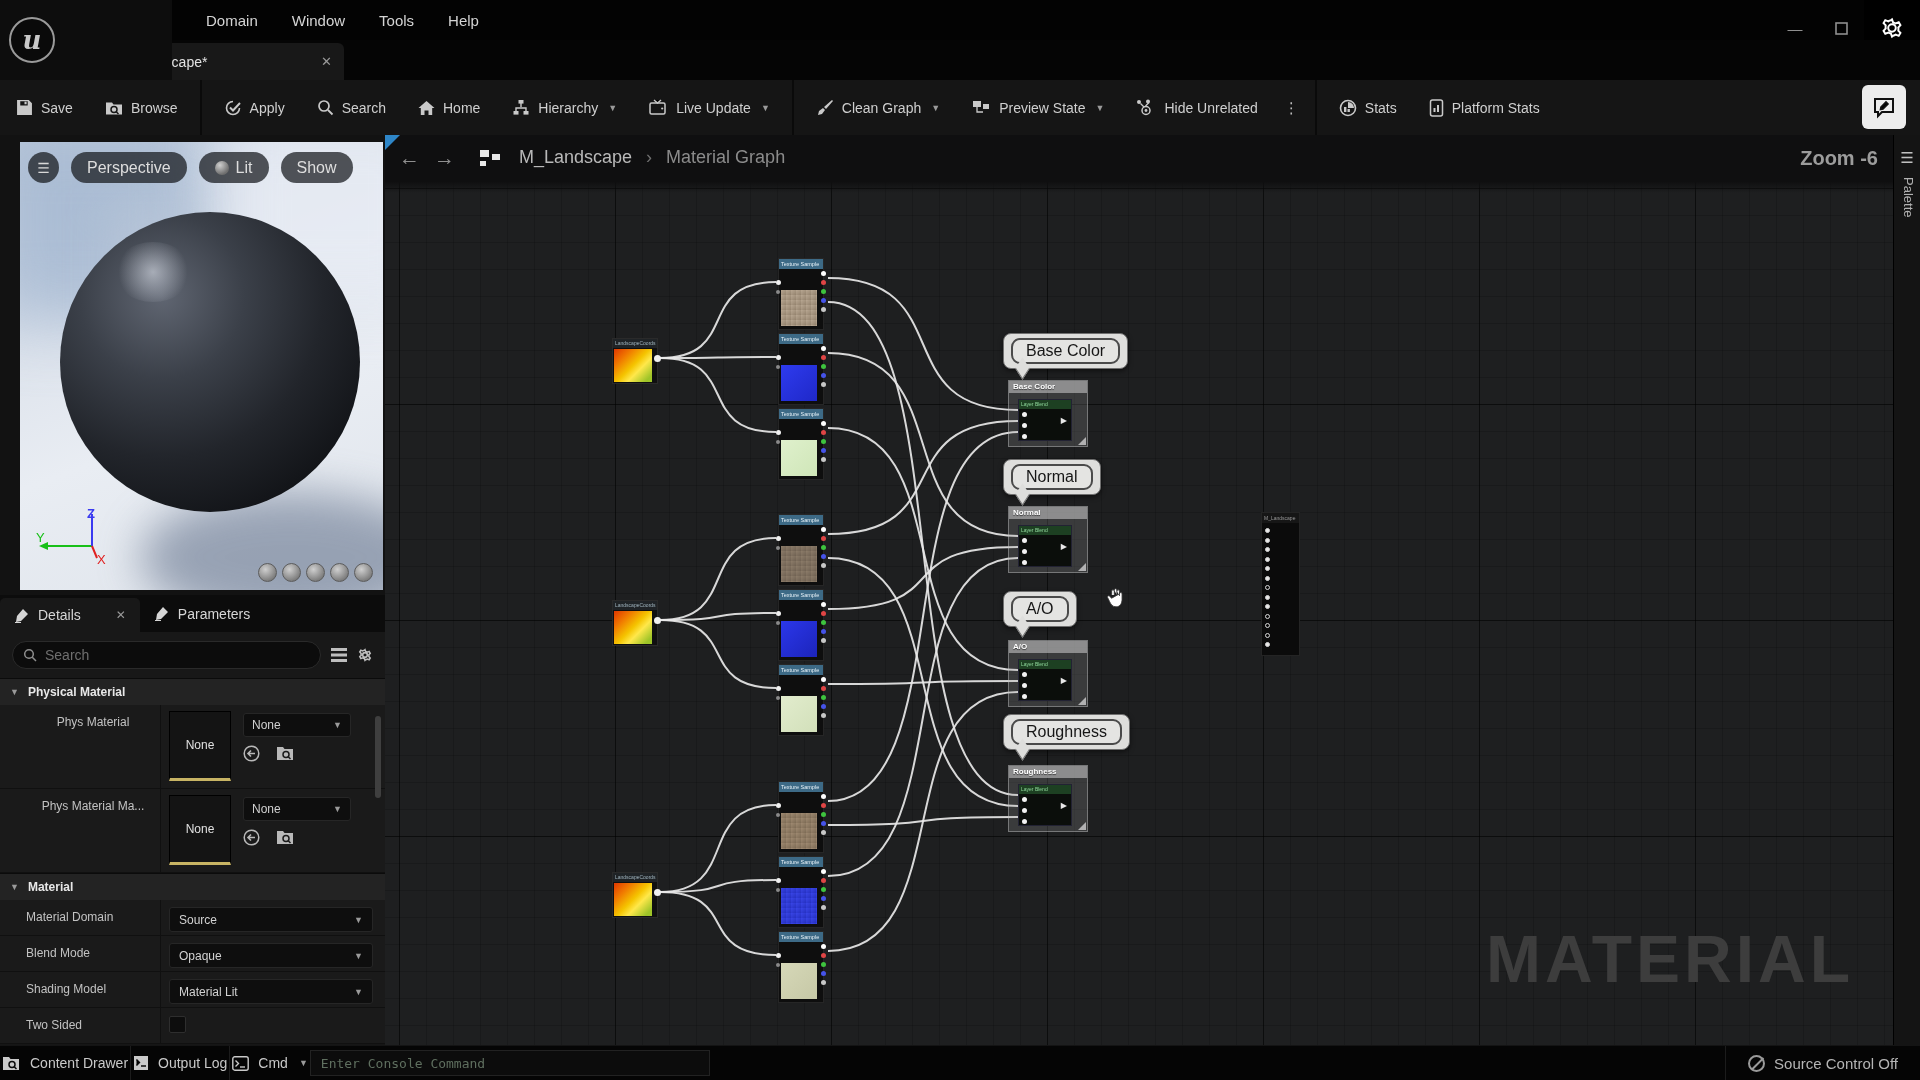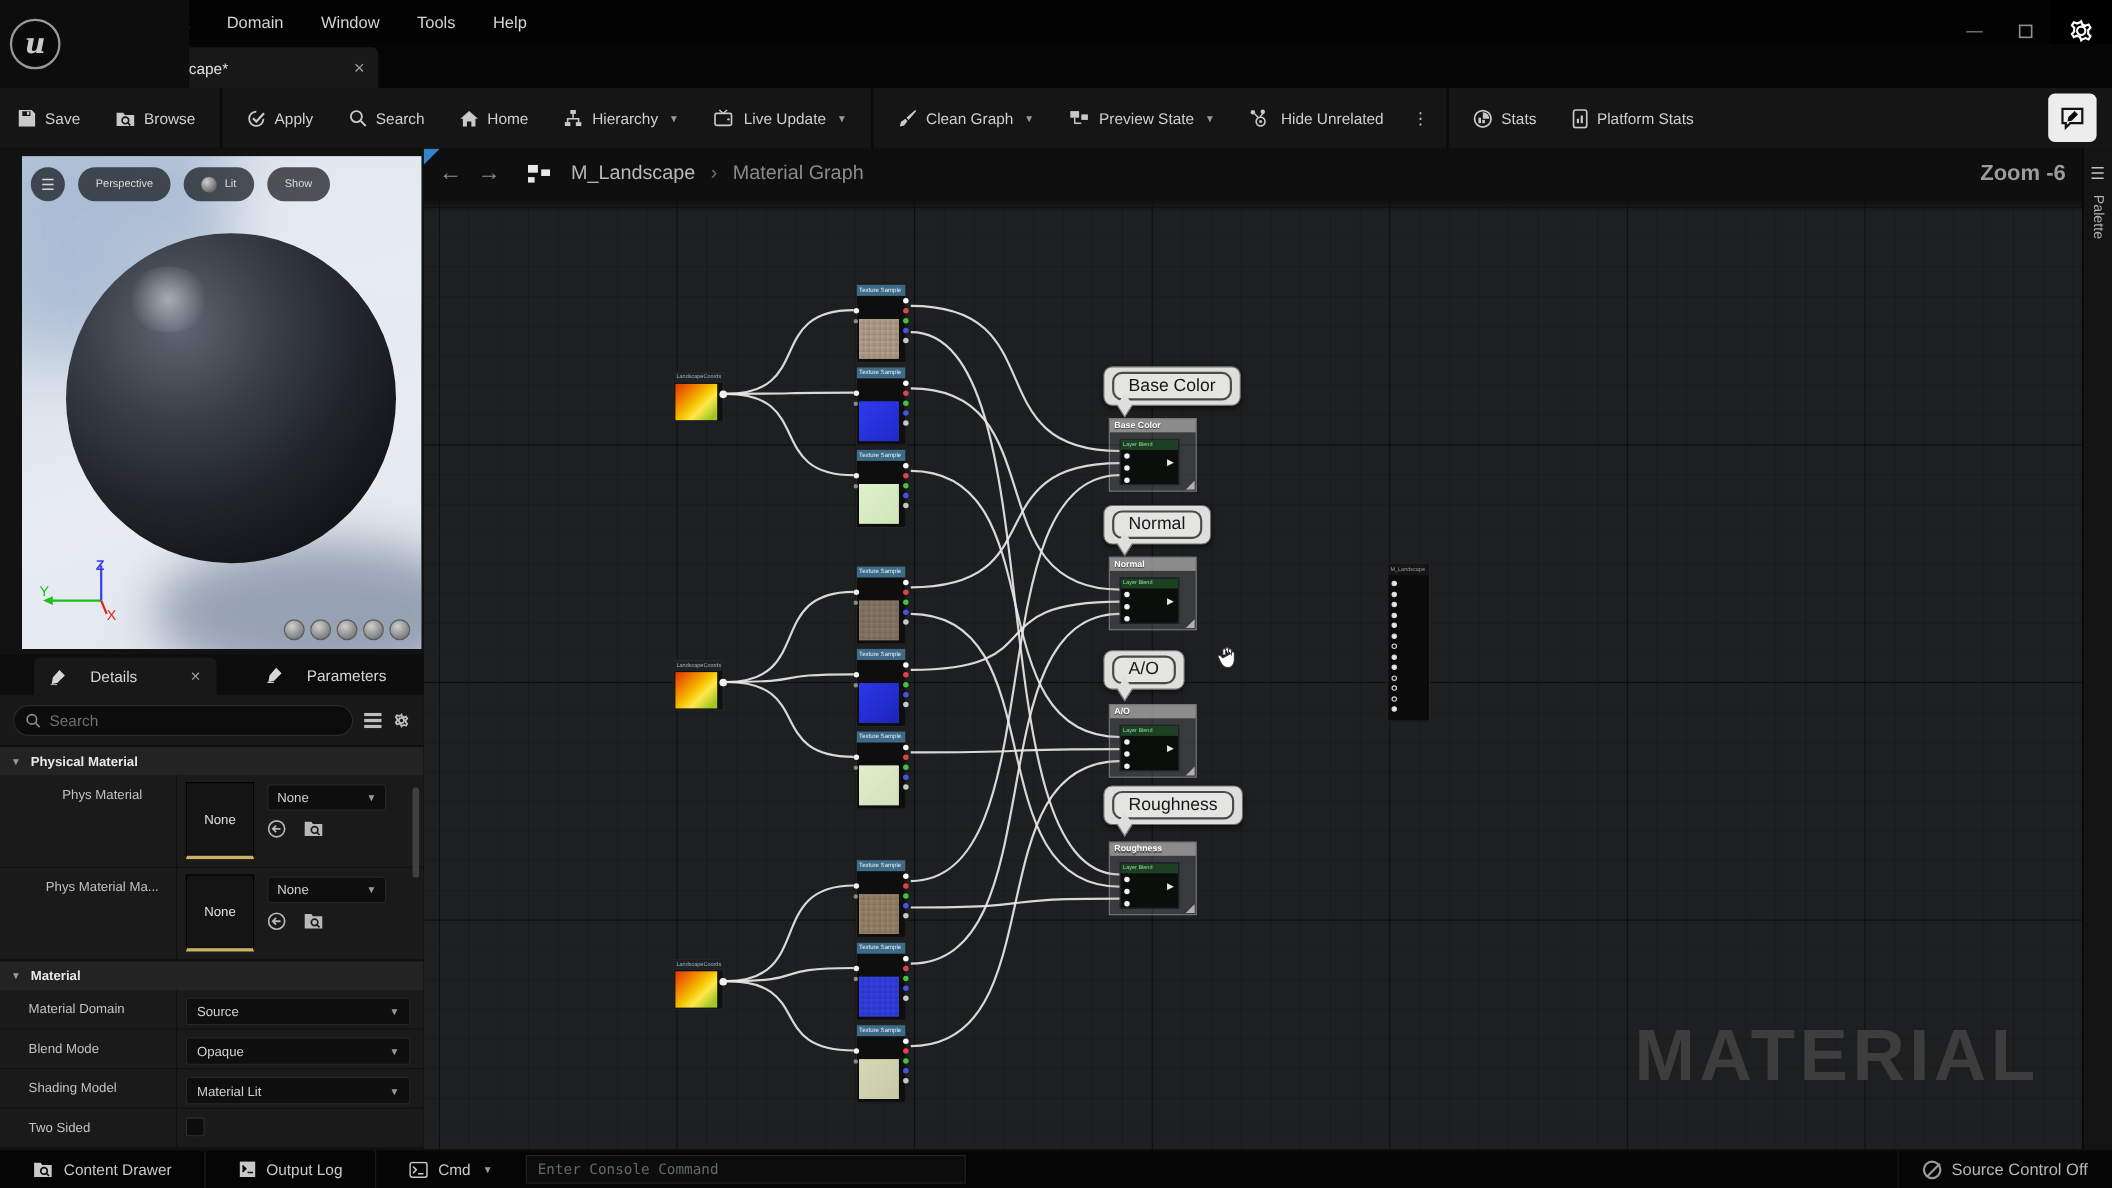--- a/index.html
+++ b/index.html
@@ -53,32 +53,32 @@
     background:#b9c6d8; filter:blur(22px); opacity:.7; }
   #vp-shadow { position:absolute; left:120px; top:350px; width:300px; height:130px; background:#6f7d95;
     border-radius:50%; filter:blur(22px); opacity:.65; }
   #vp-sphere { position:absolute; left:40px; top:70px; width:300px; height:300px; border-radius:50%;
     background:radial-gradient(circle at 34% 28%, #606672 0%, #3b4049 28%, #22252b 55%, #131519 78%, #0c0d10 100%); }
   #vp-sphere::after { content:""; position:absolute; left:18%; top:10%; width:26%; height:20%; border-radius:50%;
     background:radial-gradient(circle, rgba(235,240,250,.55), rgba(235,240,250,0) 70%); }
   #vp-pills { position:absolute; left:8px; top:10px; display:flex; align-items:center; gap:12px; }
   .vp-round { width:31px; height:31px; border-radius:50%; background:rgba(20,22,26,.72); color:#d8d8d8;
     display:flex; align-items:center; justify-content:center; font-size:14px; }
-  .vp-pill { height:31px; border-radius:16px; background:rgba(20,22,26,.72); color:#dedede; font-size:10px;
+  .vp-pill { height:31px; border-radius:16px; background:rgba(20,22,26,.72); color:#dedede; font-size:16px;
     display:flex; align-items:center; padding:0 16px; gap:7px; }
   .lit-dot { width:14px; height:14px; border-radius:50%;
     background:radial-gradient(circle at 35% 30%, #cfcfcf, #6e6e6e 70%); }
   #vp-axis { position:absolute; left:14px; bottom:24px; }
   #vp-shapes { position:absolute; right:10px; bottom:8px; display:flex; gap:5px; }
   .shape-btn { width:19px; height:19px; border-radius:50%;
     background:radial-gradient(circle at 38% 32%, #cfcfcf, #7b7b7b 75%); border:1px solid #5c5c5c; }
 
   
   #dtabs { position:absolute; left:0; top:460px; width:385px; height:37px; background:#0c0c0c; display:flex; }
-  .dtab { display:flex; align-items:center; gap:22px; padding:0 14px; font-size:14px; color:#d6d6d6;margin-left:31px; }
+  .dtab { display:flex; align-items:center; gap:9px; padding:0 14px; font-size:14px; color:#d6d6d6; }
   .dtab.active { background:#181818; border-radius:5px 5px 0 0; margin-top:3px; }
   .dtab .close { color:#9a9a9a; margin-left:26px; font-size:12px; }
   #dsearchrow { position:absolute; left:0; top:497px; width:385px; height:46px; background:#181818;
     display:flex; align-items:center; padding:0 12px; gap:10px; }
   #dsearch { flex:1; height:28px; background:#0c0c0c; border:1px solid #2a2a2a; border-radius:14px;
     display:flex; align-items:center; padding:0 10px; gap:8px; color:#6f6f6f; font-size:14px; }
   .d-ico { color:#bdbdbd; }
   #dbody { position:absolute; left:0; top:543px; width:385px; bottom:0; background:#161616; overflow:hidden; }
   .sec-header { height:27px; background:#232323; border-top:1px solid #0b0b0b; display:flex; align-items:center;
     padding:0 10px; gap:9px; color:#e8e8e8; font-size:12px; font-weight:bold; }
@@ -170,21 +170,21 @@
   #tallnode .tn-header { height:10px; background:#161616; color:#9a9a9a; font-size:5px; line-height:10px;
     padding:0 2px; overflow:hidden; white-space:nowrap;}
   .tn-pin { position:absolute; left:3px; width:5px; height:5px; border:1px solid #d8d8d8; border-radius:50%; }
   .tn-pin.on { background:#e8e8e8; }
 
   #cursor-hand { position:absolute; }
 
   
   #statusbar { position:absolute; left:0; top:1045px; width:1920px; height:35px; background:#050505;
     display:flex; align-items:center; z-index:30; border-top:1px solid #141414;}
-  .sb-item { display:flex; align-items:center; gap:9px; color:#c9c9c9; font-size:14px; padding:0 30px; height:100%; }
+  .sb-item { display:flex; align-items:center; gap:9px; color:#c9c9c9; font-size:14px; padding:0 2px; height:100%; }
   .sb-sep { width:1px; height:100%; background:#1c1c1c; }
   #console-input { width:400px; height:26px; background:#0c0c0c; border:1px solid #222; color:#5f6f5f;
     font-family:"DejaVu Sans Mono", monospace; font-size:13px; display:flex; align-items:center; padding:0 10px; }
   #sb-right { margin-left:auto; display:flex; align-items:center; height:100%; }
   #source-control { display:flex; align-items:center; gap:9px; color:#b5b5b5; font-size:15px; padding:0 22px; }
   .nosign { width:17px; height:17px; border:2px solid #9a9a9a; border-radius:50%; position:relative; }
   .nosign::after { content:""; position:absolute; left:-1px; top:6px; width:17px; height:2px; background:#9a9a9a;
     transform:rotate(-45deg); }
 </style>
 </head>

